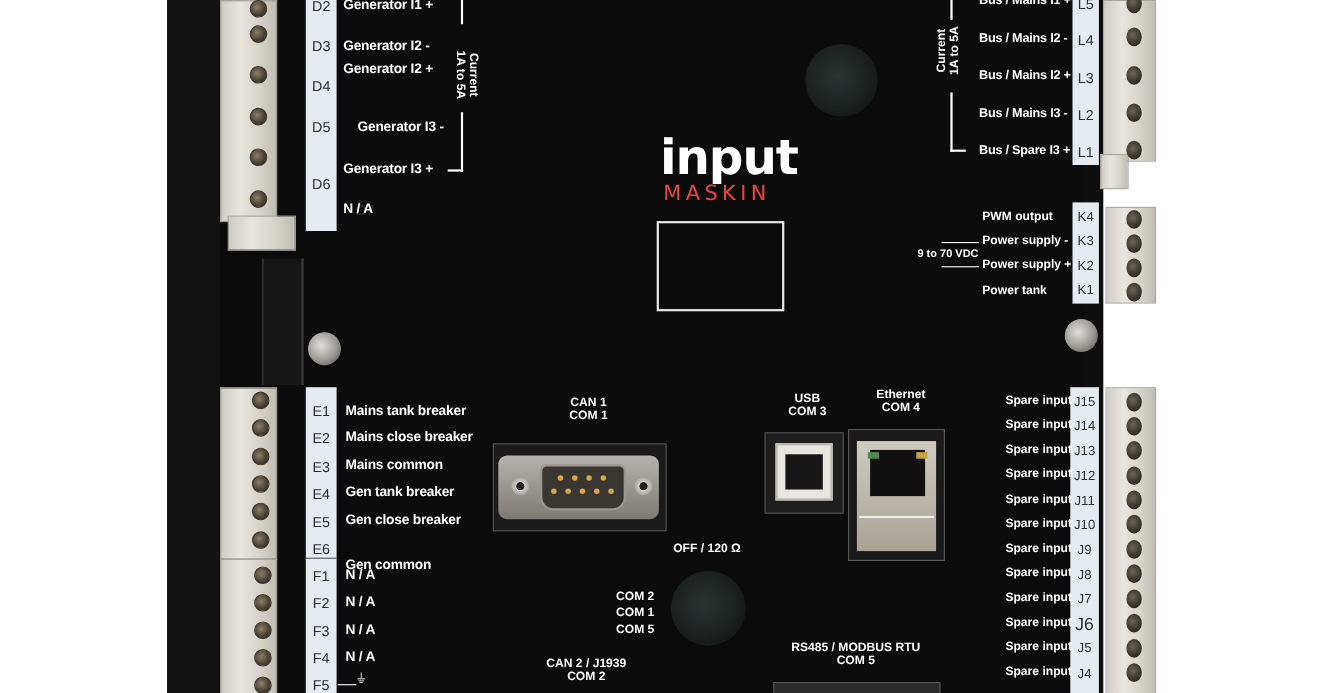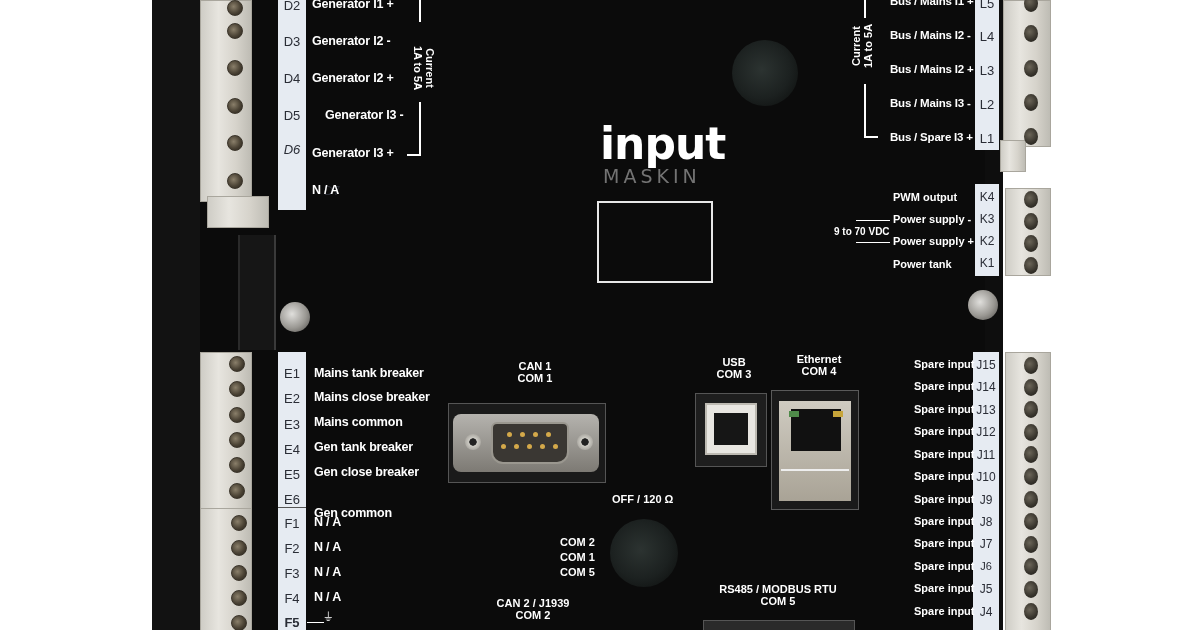--- a/index.html
+++ b/index.html
@@ -21,21 +21,21 @@
   .lbl-sm{font-size:11px;color:#ffffff;font-weight:bold;white-space:nowrap;}
   .ctr{text-align:center;}
   .vline{background:#ffffff;width:2px;}
   .hline{background:#ffffff;height:2px;}
   .vtext{color:#ffffff;font-weight:bold;font-size:11px;line-height:12px;transform:rotate(90deg);transform-origin:left top;white-space:nowrap;text-align:center;}
   .vtext-l{color:#ffffff;font-weight:bold;font-size:11px;line-height:12px;transform:rotate(-90deg);transform-origin:left top;white-space:nowrap;text-align:center;}
   
   .knob{border-radius:50%;background:radial-gradient(circle at 45% 45%,#2c3331 0%,#1c2120 55%,#121514 80%,#6b6e6c 92%,#2a2c2b 100%);}
   
   .logo-top{color:#ffffff;font-size:44px;font-weight:bold;letter-spacing:-1px;font-family:"DejaVu Sans",sans-serif;}
-  .logo-bot{color:#737373;font-size:19px;letter-spacing:4px;font-family:"DejaVu Sans",sans-serif;}
+  .logo-bot{color:#ef4444;font-size:19px;letter-spacing:4px;font-family:"DejaVu Sans",sans-serif;}
   .display-frame{border:2px solid #e8e8e8;box-sizing:border-box;}
   
   .port-db9{background:#1a1a1a;border:1px solid #555;}
   .db9-shell{background:linear-gradient(180deg,#b5b3ae,#7d7a74);border-radius:8px;}
   .db9-face{background:#3a3733;border-radius:6px 6px 12px 12px;border:2px solid #9a978f;}
   .pin{width:5px;height:5px;border-radius:50%;background:#d4a94a;}
   .hex{width:16px;height:16px;border-radius:50%;background:radial-gradient(circle,#222 0 30%,#cfcdc6 35%,#8f8c86 100%);}
   .usb{background:#1e1e1e;border:1px solid #555;}
   .usb-in{background:#e8e6e1;border:2px solid #bdbab2;}
   .usb-core{background:#161616;}
@@ -62,26 +62,26 @@
 <div class="abs screw" style="left:227px;top:60px;"></div>
 <div class="abs screw" style="left:227px;top:98px;"></div>
 <div class="abs screw" style="left:227px;top:135px;"></div>
 <div class="abs screw" style="left:227px;top:173px;"></div>
 
 <div class="abs strip" style="left:278px;top:0;width:28px;height:210px;"></div>
 <div class="abs code" style="left:279px;top:-2px;">D2</div>
 <div class="abs code" style="left:279px;top:34px;">D3</div>
 <div class="abs code" style="left:279px;top:71px;">D4</div>
 <div class="abs code" style="left:279px;top:108px;">D5</div>
-<div class="abs code" style="left:279px;top:142px;font-style:italic;">D6</div>
+<div class="abs code" style="left:279px;top:160px;">D6</div>
 <div class="abs code" style="left:279px;top:183px;margin-left:40px;">D7</div>
 
 <div class="abs lbl" style="left:312px;top:-3px;">Generator I1 +</div>
 <div class="abs lbl" style="left:312px;top:34px;">Generator I2 -</div>
-<div class="abs lbl" style="left:312px;top:71px;">Generator I2 +</div>
+<div class="abs lbl" style="left:312px;top:55px;">Generator I2 +</div>
 <div class="abs lbl" style="left:325px;top:108px;">Generator I3 -</div>
 <div class="abs lbl" style="left:312px;top:146px;">Generator I3 +</div>
 <div class="abs lbl" style="left:312px;top:183px;">N / A</div>
 
 <div class="abs vline" style="left:419px;top:0;height:22px;"></div>
 <div class="abs vline" style="left:419px;top:102px;height:54px;"></div>
 <div class="abs hline" style="left:407px;top:154px;width:14px;"></div>
 <div class="abs vtext" style="left:436px;top:40px;width:56px;">
   <div>Current</div>
   <div>1A to 5A</div>
@@ -116,21 +116,21 @@
 <div class="abs screw" style="left:231px;top:515px;"></div>
 <div class="abs screw" style="left:231px;top:540px;"></div>
 <div class="abs screw" style="left:231px;top:565px;"></div>
 <div class="abs screw" style="left:231px;top:590px;"></div>
 <div class="abs screw" style="left:231px;top:615px;"></div>
 
 <div class="abs code" style="left:279px;top:516px;">F1</div>
 <div class="abs code" style="left:279px;top:541px;">F2</div>
 <div class="abs code" style="left:279px;top:566px;">F3</div>
 <div class="abs code" style="left:279px;top:591px;">F4</div>
-<div class="abs code" style="left:279px;top:615px;font-weight:bold;">F5</div>
+<div class="abs code" style="left:279px;top:615px;">F5</div>
 
 <div class="abs lbl" style="left:314px;top:515px;">N / A</div>
 <div class="abs lbl" style="left:314px;top:540px;">N / A</div>
 <div class="abs lbl" style="left:314px;top:565px;">N / A</div>
 <div class="abs lbl" style="left:314px;top:590px;">N / A</div>
 <div class="abs hline" style="left:307px;top:622px;width:17px;height:1px;"></div>
 <div class="abs ground" style="left:324px;top:610px;">⏚</div>
 
 <div class="abs mount-screw" style="left:280px;top:302px;"></div>
 
@@ -203,21 +203,21 @@
 <div class="abs strip" style="left:973px;top:352px;width:26px;height:278px;"></div>
 <div class="abs code" style="left:973px;top:358px;font-size:12px;">J15</div>
 <div class="abs code" style="left:973px;top:380px;font-size:12px;">J14</div>
 <div class="abs code" style="left:973px;top:403px;font-size:12px;">J13</div>
 <div class="abs code" style="left:973px;top:425px;font-size:12px;">J12</div>
 <div class="abs code" style="left:973px;top:448px;font-size:12px;">J11</div>
 <div class="abs code" style="left:973px;top:470px;font-size:12px;">J10</div>
 <div class="abs code" style="left:973px;top:493px;font-size:12px;">J9</div>
 <div class="abs code" style="left:973px;top:515px;font-size:12px;">J8</div>
 <div class="abs code" style="left:973px;top:537px;font-size:12px;">J7</div>
-<div class="abs code" style="left:973px;top:560px;font-size:11px;">J6</div>
+<div class="abs code" style="left:973px;top:560px;font-size:16px;">J6</div>
 <div class="abs code" style="left:973px;top:582px;font-size:12px;">J5</div>
 <div class="abs code" style="left:973px;top:605px;font-size:12px;">J4</div>
 
 <div class="abs lbl-sm" style="left:914px;top:358px;">Spare input</div>
 <div class="abs lbl-sm" style="left:914px;top:380px;">Spare input</div>
 <div class="abs lbl-sm" style="left:914px;top:403px;">Spare input</div>
 <div class="abs lbl-sm" style="left:914px;top:425px;">Spare input</div>
 <div class="abs lbl-sm" style="left:914px;top:448px;">Spare input</div>
 <div class="abs lbl-sm" style="left:914px;top:470px;">Spare input</div>
 <div class="abs lbl-sm" style="left:914px;top:493px;">Spare input</div>

